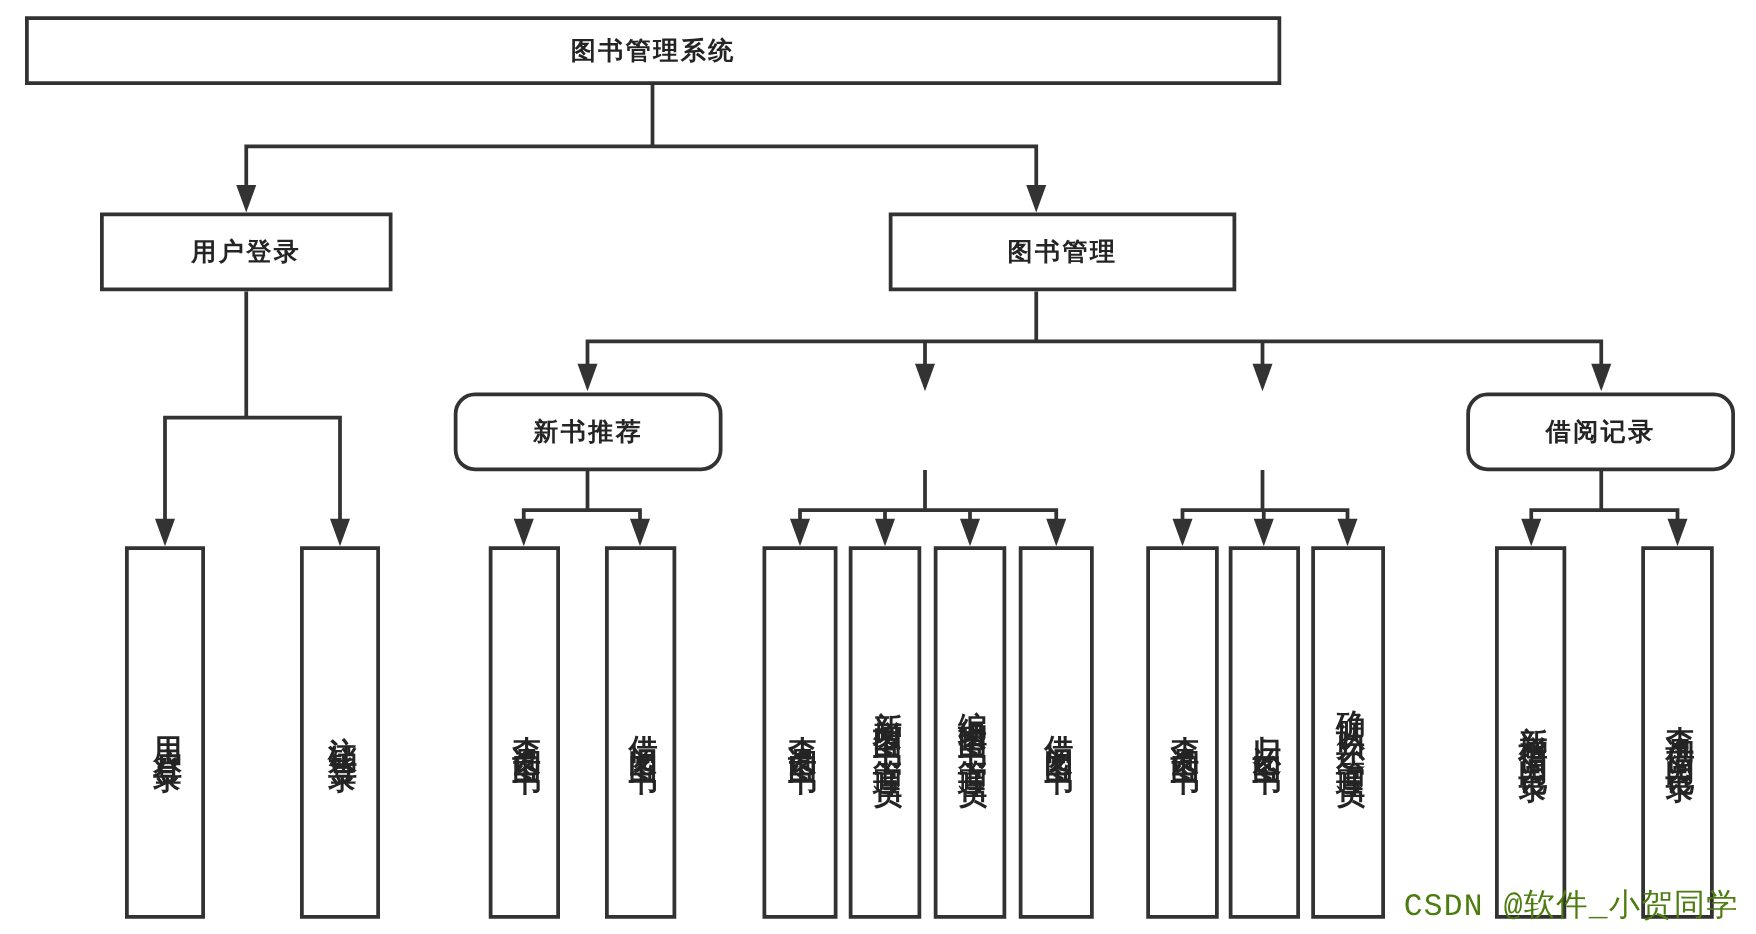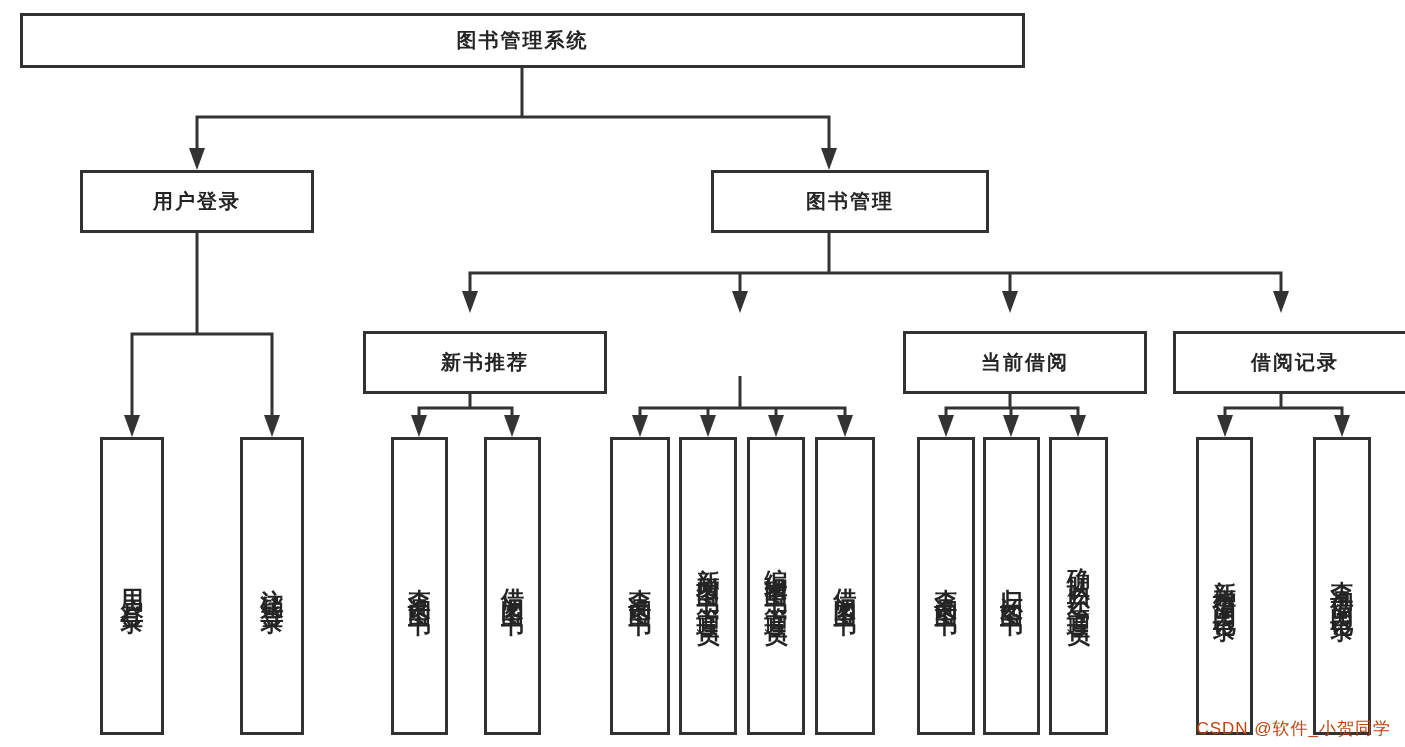--- a/index.html
+++ b/index.html
@@ -1,21 +1,21 @@
 <!DOCTYPE html>
 <html><head>
 <meta charset="utf-8">
 <style>
   html, body { margin: 0; padding: 0; background: #ffffff; }
   .stage {
     position: relative;
     width: 1405px;
     height: 747px;
     background: #ffffff;
-    font-family: Liberation Sans, sans-serif;
+    font-family: Liberation Mono, monospace;
     overflow: hidden;
   }
   .box {
     position: absolute;
     box-sizing: border-box;
     background: #ffffff;
     border: 3px solid #323232;
     display: flex;
     align-items: center;
     justify-content: center;
@@ -23,40 +23,40 @@
     z-index: 2;
   }
   .hlabel {
     font-size: 20px;
     font-weight: 600;
     letter-spacing: 2px;
     white-space: nowrap;
   }
   .root  { left: 20px;  top: 13px;  width: 1005px; height: 55px; }
   .lvl2  { top: 170px; height: 63px; }
-  .mod   { top: 331px; height: 63px; width: 244px; }
+  .mod   { top: 314px; height: 63px; width: 215px; border-radius: 17px; }
   .vbox  { top: 437px; height: 298px; }
   .vtext {
     writing-mode: vertical-rl;
     text-orientation: mixed;
     font-size: 23px;
     font-weight: 600;
     letter-spacing: 8px;
     line-height: 1;
     white-space: nowrap;
   }
   svg.wires { position: absolute; left: 0; top: 0; z-index: 1; }
   svg.wires path { stroke: #333333; stroke-width: 3; fill: none; }
   svg.wires polygon { fill: #333333; stroke: none; }
   .watermark {
     position: absolute;
     right: 14px;
     bottom: 7px;
-    font-size: 17px;
-    color: #c2410c;
+    font-size: 25px;
+    color: #4d7c0f;
     letter-spacing: 1px;
     z-index: 5;
     white-space: nowrap;
   }
 </style>
 </head>
 <body>
 
 <div class="stage">
 
@@ -112,23 +112,20 @@
   <div class="box lvl2" style="left:80px;width:234px">
     <span class="hlabel">用户登录</span>
   </div>
   <div class="box lvl2" style="left:711px;width:278px">
     <span class="hlabel">图书管理</span>
   </div>
 
   <div class="box mod" style="left:363px">
     <span class="hlabel">新书推荐</span>
   </div>
-  <div class="box mod" style="left:903px">
-    <span class="hlabel">当前借阅</span>
-  </div>
   <div class="box mod" style="left:1173px">
     <span class="hlabel">借阅记录</span>
   </div>
 
   <div class="box vbox" style="left:100px;width:64px">
     <span class="vtext">用户登录</span>
   </div>
   <div class="box vbox" style="left:240px;width:64px">
     <span class="vtext">注销登录</span>
   </div>

